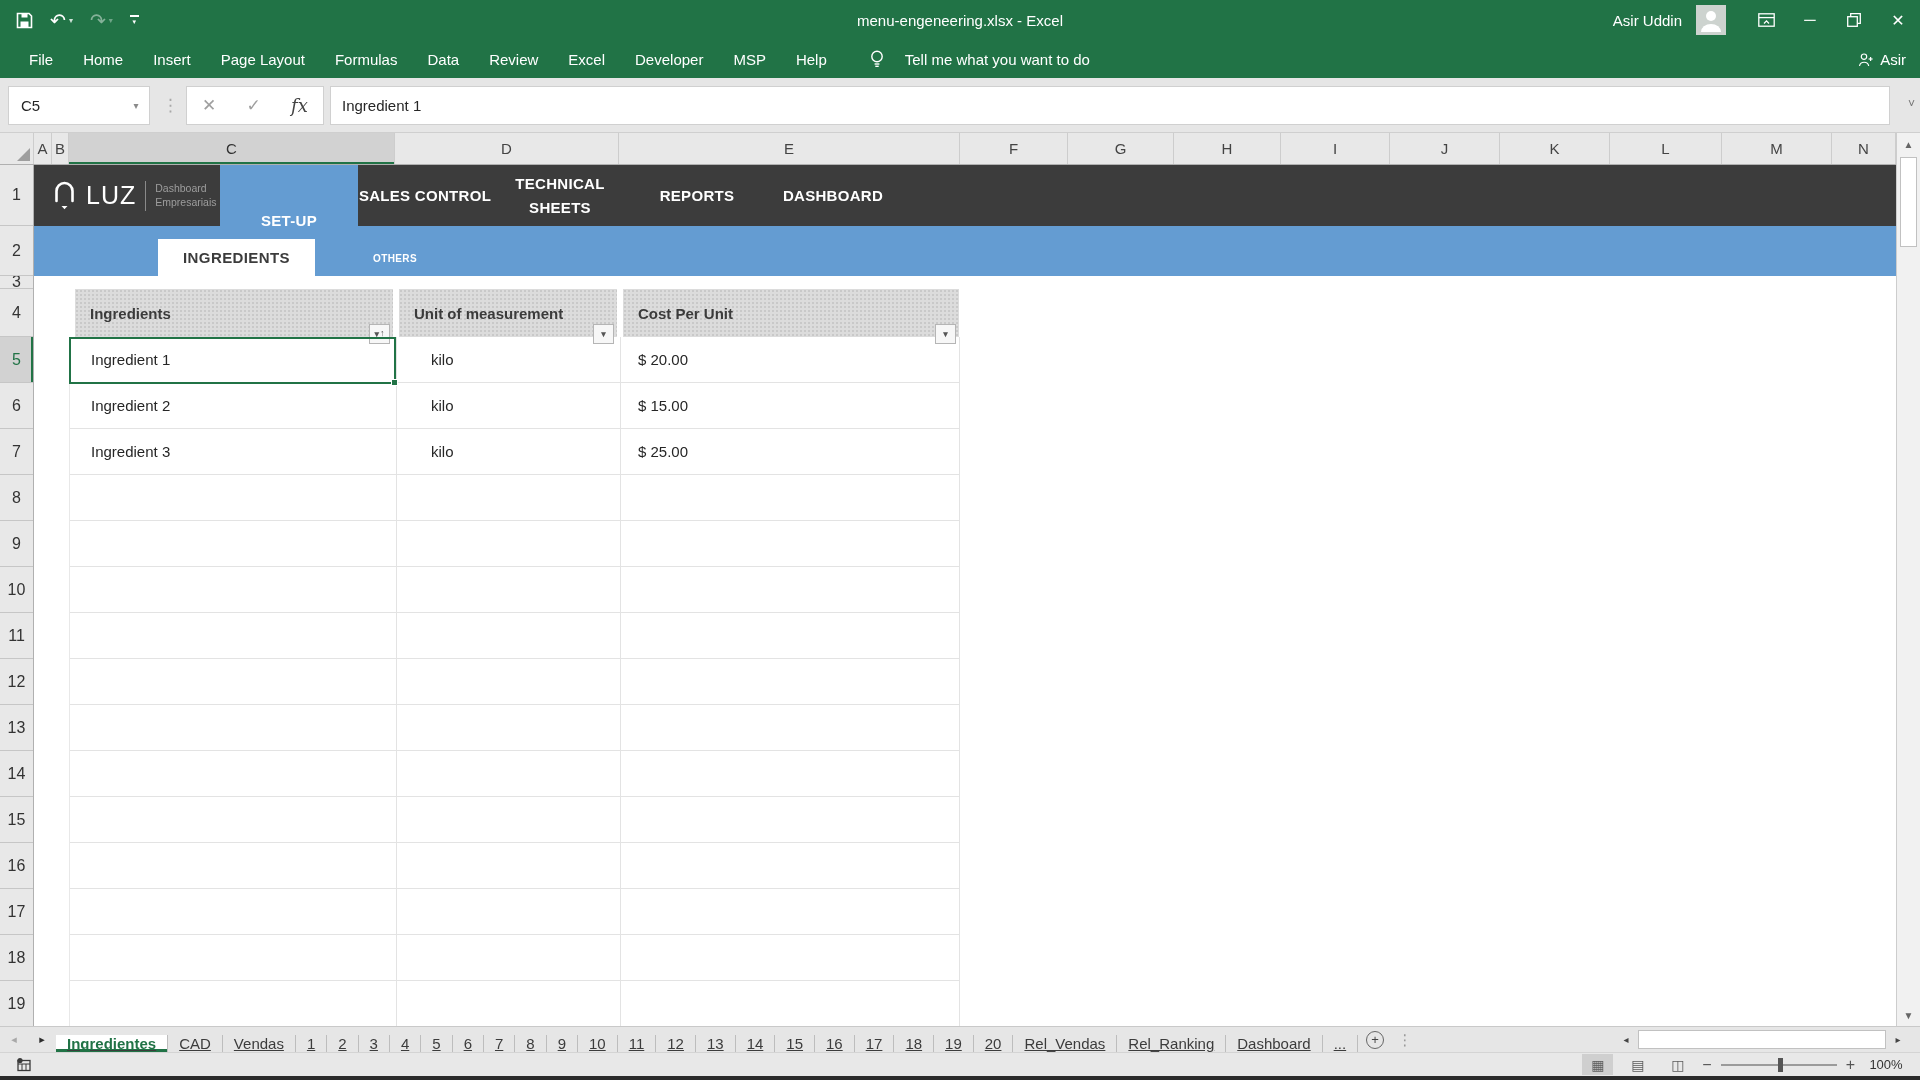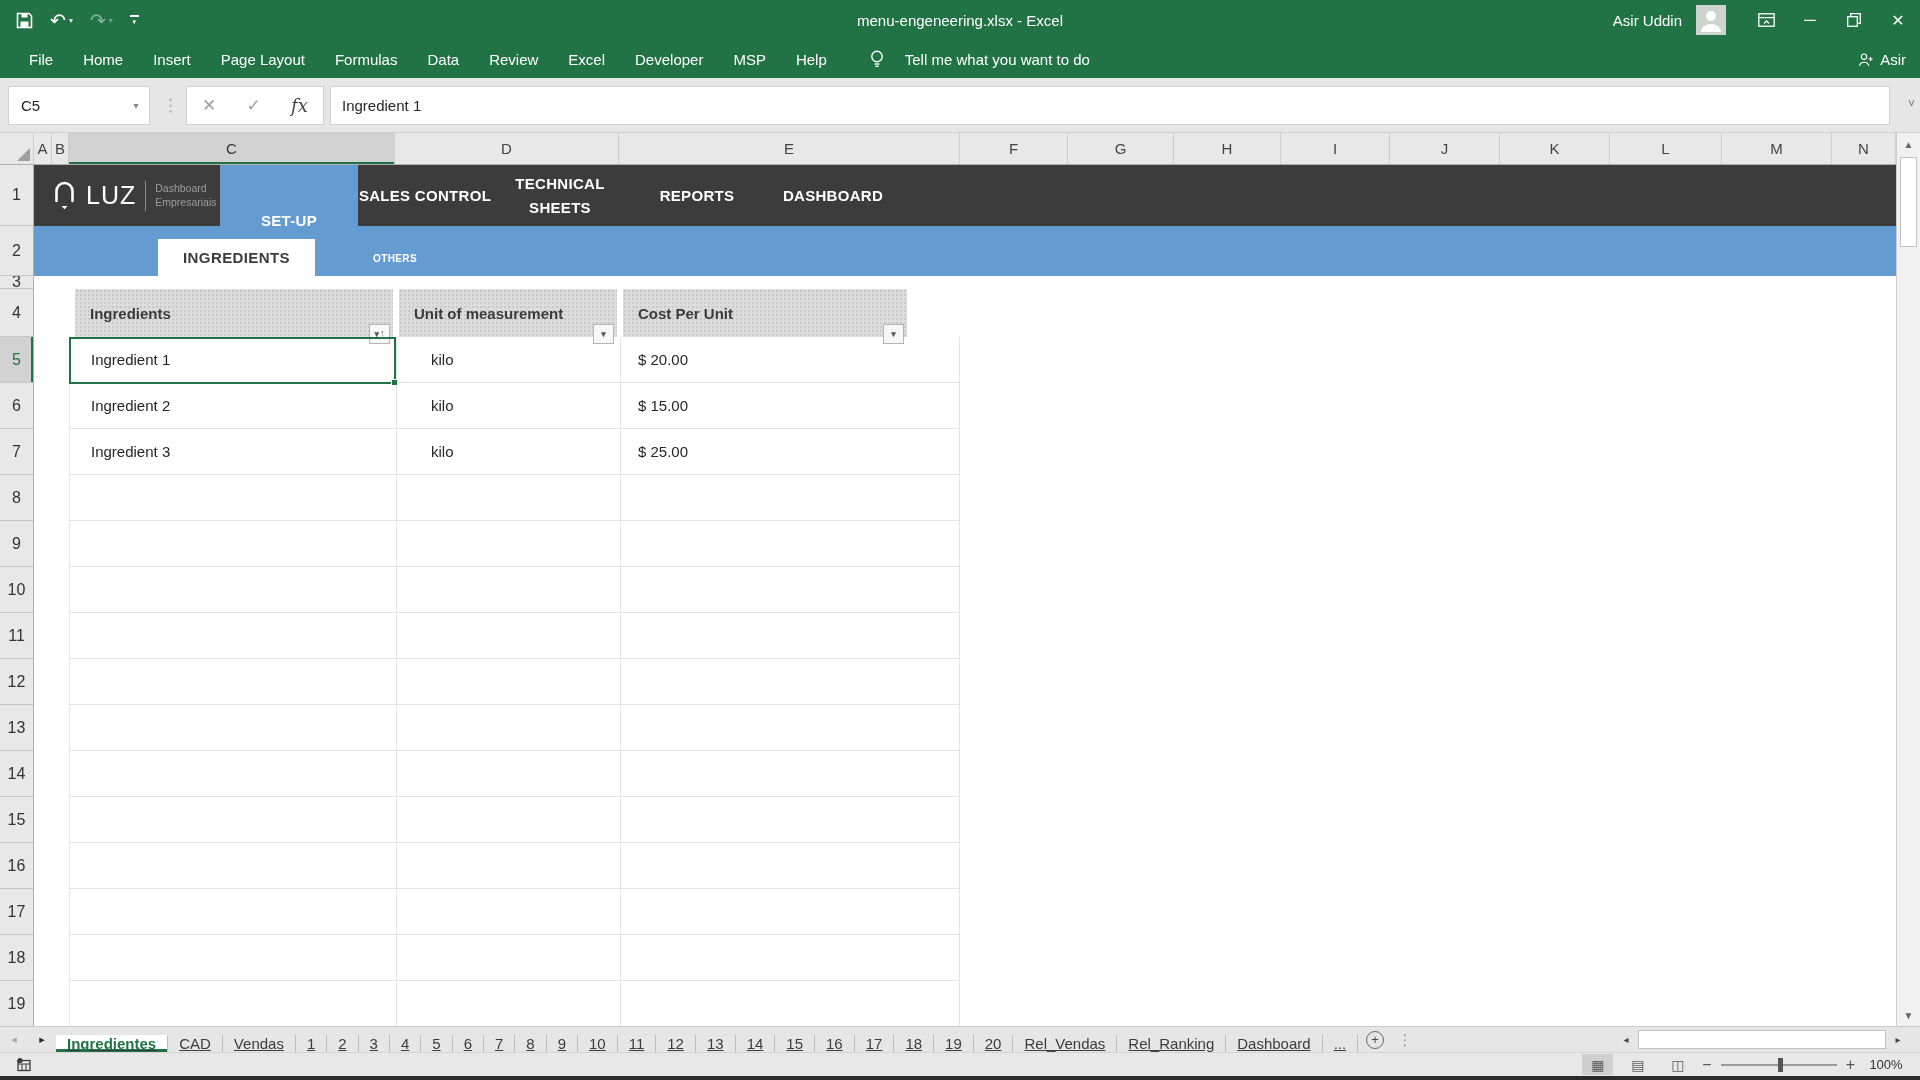--- a/index.html
+++ b/index.html
@@ -282,21 +282,21 @@
     <div class="bluebar"></div>
     <div class="subtab-active">INGREDIENTS</div>
     <div class="subtab-other">OTHERS</div>
 
     <div id="table-headers">
         <div class="thead" style="left: 41px; width: 318px;">Ingredients<span class="fbtn">
             <span class="fs-a">▾</span>
             <span class="fs-b">↑</span>
           </span></div>
         <div class="thead" style="left: 365px; width: 218px;">Unit of measurement<span class="fbtn">▾</span></div>
-        <div class="thead" style="left: 589px; width: 284px;">Cost Per Unit<span class="fbtn">▾</span></div>
+        <div class="thead" style="left: 589px; width: 336px;">Cost Per Unit<span class="fbtn">▾</span></div>
       </div>
     <div class="tbody" id="table-body">
       <div class="vline" style="left:326px;"></div>
       <div class="vline" style="left:550px;"></div>
     <div class="trow">
           <span class="tcell" style="left: 21px;">Ingredient 1</span>
           <span class="tcell" style="left: 361px;">kilo</span>
           <span class="tcell" style="left: 568px;">$ 20.00</span>
         </div>
         <div class="trow">

